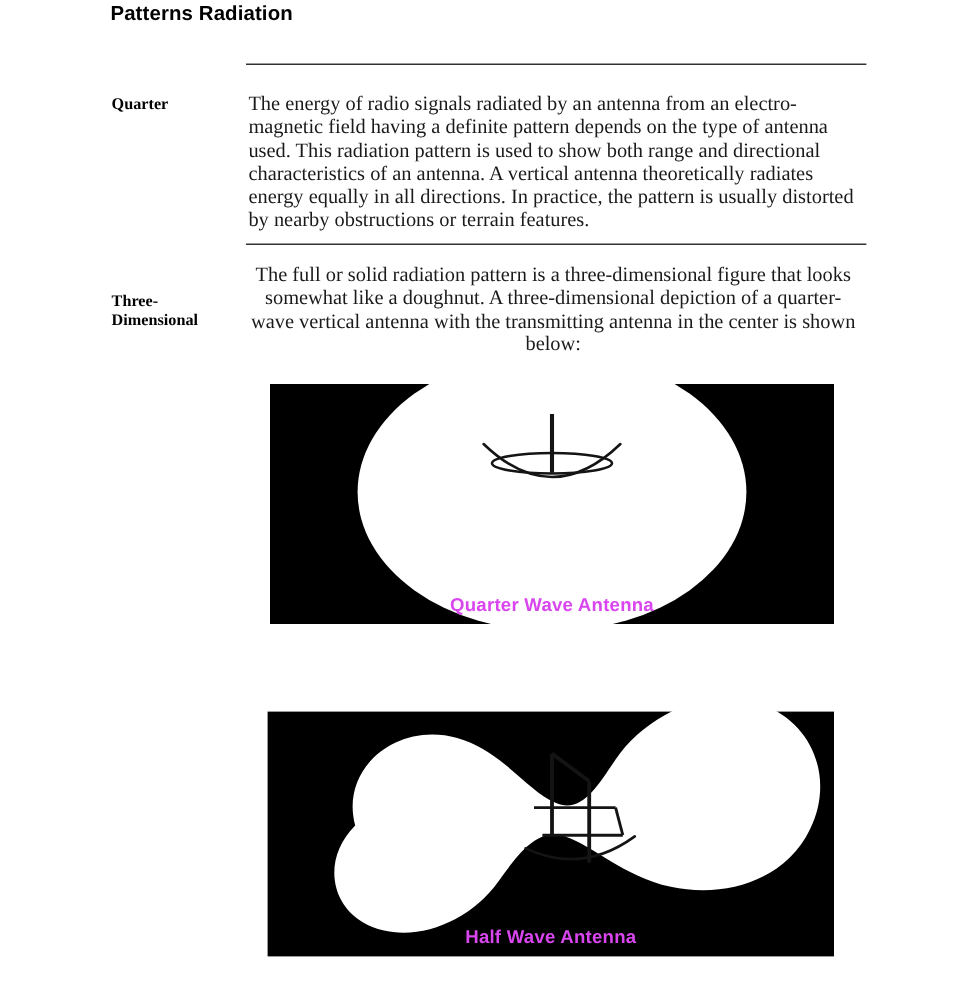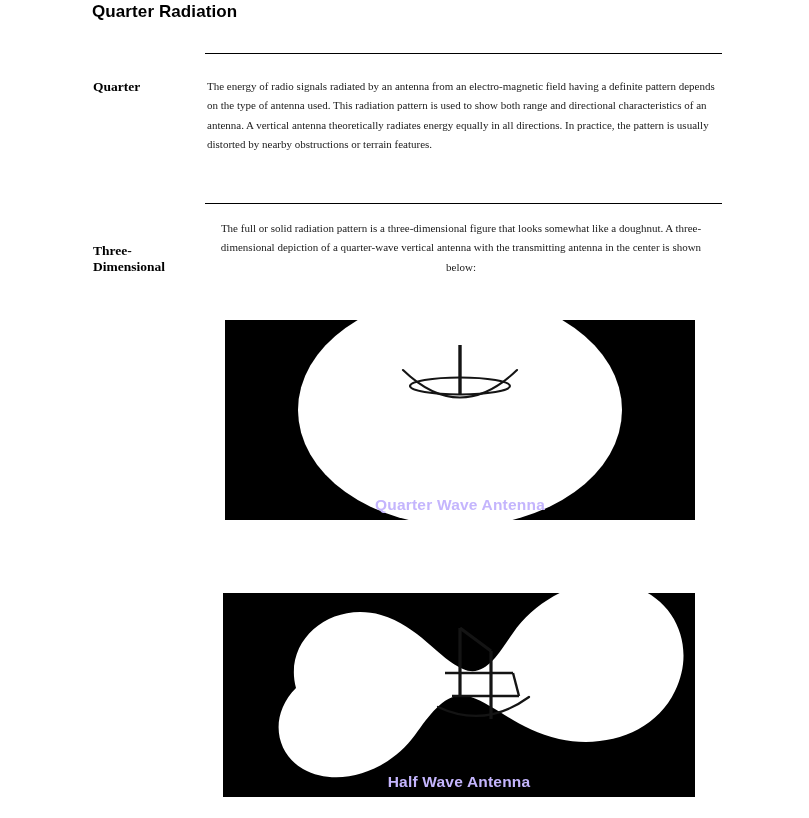--- a/index.html
+++ b/index.html
@@ -49,21 +49,21 @@
     font-size: 13.5px;
     font-weight: bold;
     line-height: 16px;
     color: #000000;
   }
   .section-body {
     position: absolute;
     left: 207px;
     width: 508px;
     font-family: "Liberation Serif", serif;
-    font-size: 11px;
+    font-size: 17px;
     line-height: 19.3px;
     color: #1a1a1a;
     text-align: left;
   }
 
   .label-patterns { top: 79px; }
   .body-patterns  { top: 77px; }
 
   .label-three { top: 221px; margin-top: 22px; }
   .body-three  { top: 219px; text-align: center; }
@@ -84,21 +84,21 @@
     overflow: visible;
   }
   .figure-caption {
     position: absolute;
     left: 0;
     width: 100%;
     text-align: center;
     font-family: "Liberation Sans", sans-serif;
     font-weight: bold;
     font-size: 15.5px;
-    color: #c4b5fd;
+    color: #d946ef;
     letter-spacing: 0.2px;
   }
 
   
   .figure-quarter .figure-box {
     left: 225px;
     top: 320px;
     width: 470px;
     height: 200px;
   }
@@ -113,21 +113,21 @@
     width: 472px;
     height: 204px;
   }
   .figure-half .figure-caption {
     top: 180px;
   }
 </style>
 </head>
 <body>
 
-<div class="page-title">Quarter Radiation</div>
+<div class="page-title">Patterns Radiation</div>
 
 <div class="rule rule-top"></div>
 
 <div class="section-label label-patterns">Quarter</div>
 
 <div class="section-body body-patterns">The energy of radio signals radiated by an antenna from an electro-magnetic field having a definite pattern depends on the type of antenna used.  This radiation pattern is used to show both range and directional characteristics of an antenna.  A vertical antenna theoretically radiates energy equally in all directions.  In practice, the pattern is usually distorted by nearby obstructions or terrain features.</div>
 
 <div class="rule rule-middle"></div>
 
 <div class="section-label label-three">

